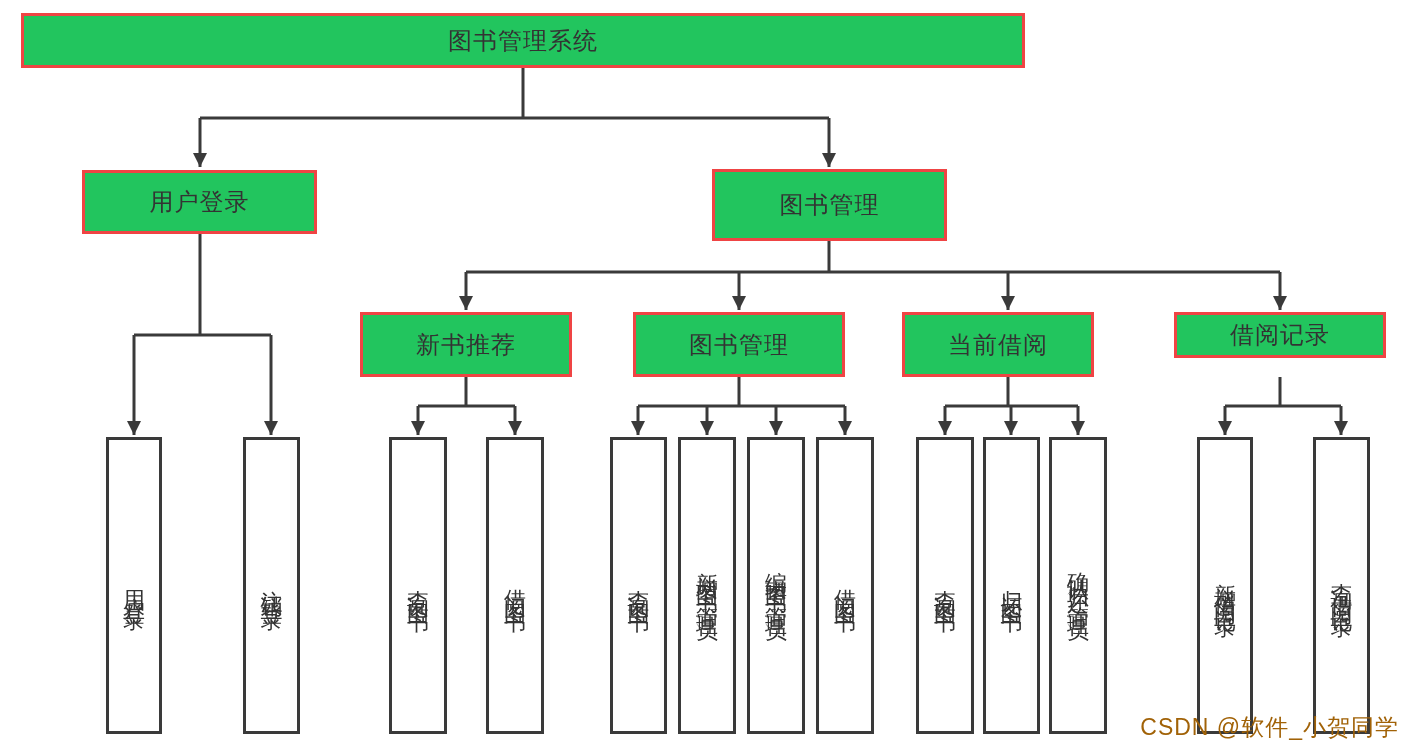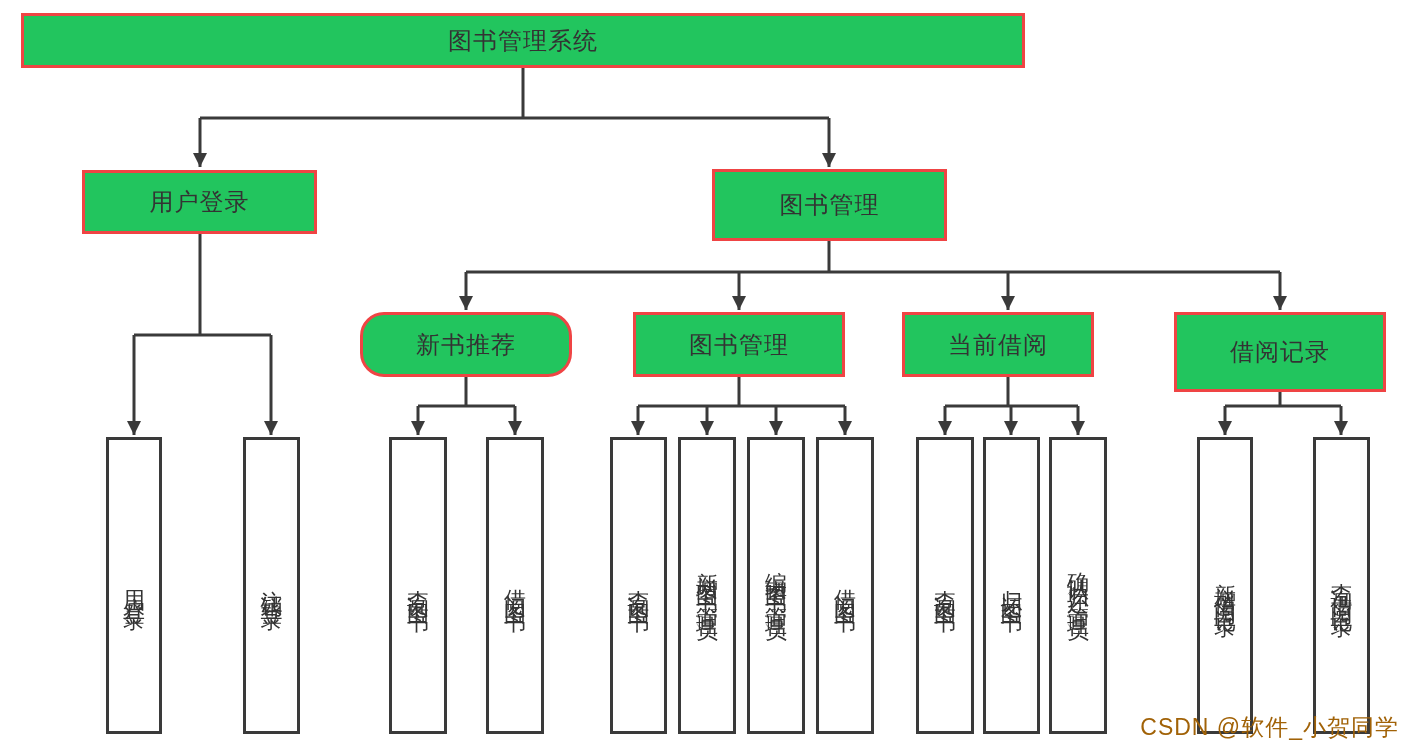--- a/index.html
+++ b/index.html
@@ -106,24 +106,24 @@
       <line x1="1225" y1="406" x2="1225" y2="435" marker-end="url(#ah)"></line>
       <line x1="1341" y1="406" x2="1341" y2="435" marker-end="url(#ah)"></line>
     </g>
   </svg>
 
   <div class="hbox" style="left:21px; top:13px; width:1004px; height:55px;">图书管理系统</div>
 
   <div class="hbox" style="left:82px; top:170px; width:235px; height:64px;">用户登录</div>
   <div class="hbox" style="left:712px; top:169px; width:235px; height:72px;">图书管理</div>
 
-  <div class="hbox" style="left:360px; top:312px; width:212px; height:65px;border-radius:24px;">新书推荐</div>
+  <div class="hbox" style="left:360px; top:312px; width:212px; height:65px;">新书推荐</div>
   <div class="hbox" style="left:633px; top:312px; width:212px; height:65px;">图书管理</div>
   <div class="hbox" style="left:902px; top:312px; width:192px; height:65px;">当前借阅</div>
-  <div class="hbox" style="left:1174px; top:312px; width:212px; height:80px;">借阅记录</div>
+  <div class="hbox" style="left:1174px; top:312px; width:212px; height:46px;">借阅记录</div>
 
   <div class="vbox" style="left:106px; width:56px;">
     <span>用户登录</span>
   </div>
   <div class="vbox" style="left:243px; width:57px;">
     <span>注销登录</span>
   </div>
 
   <div class="vbox" style="left:389px; width:58px;">
     <span>查询图书</span>

